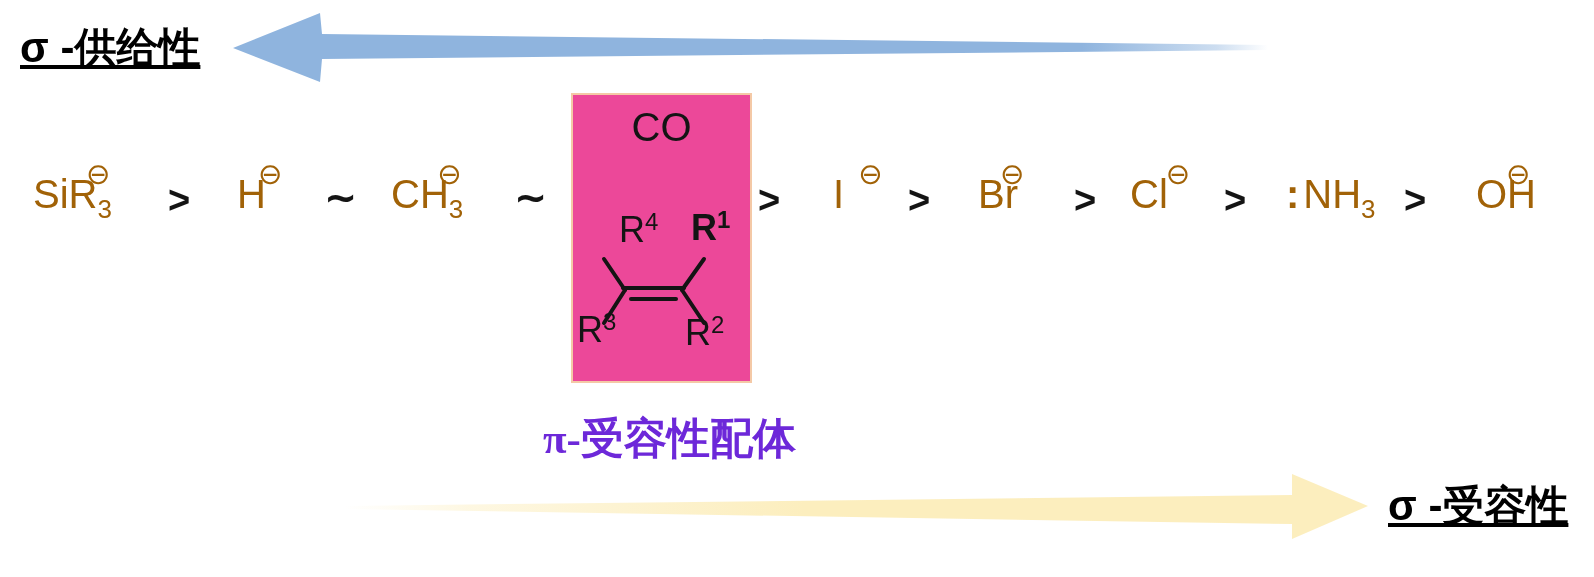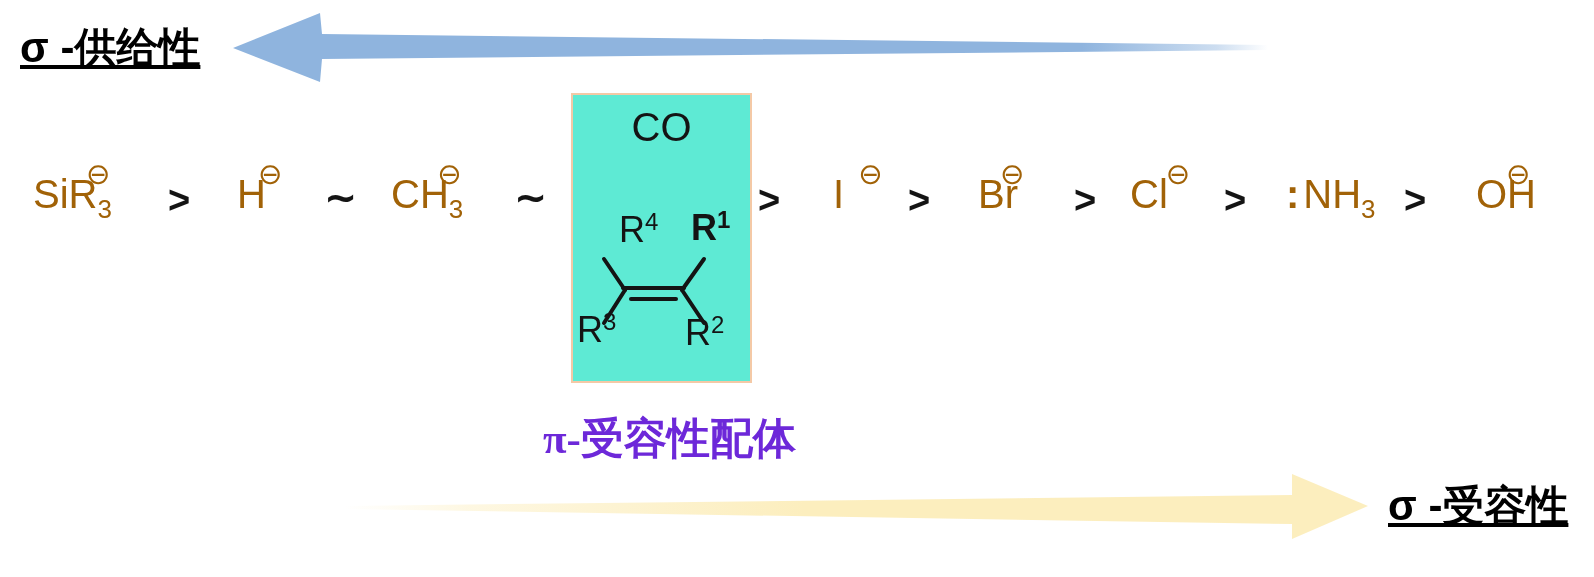--- a/index.html
+++ b/index.html
@@ -20,21 +20,21 @@
   .mI{margin-left:14px;}
   .mBr{margin-left:-18px;}
   .mCl{margin-left:-2px;}
   .mOH{margin-left:-30px;}
   .lone-pair{font-weight:900;margin-right:4px;}
   .sep-gt{position:absolute;top:179px;font-size:38px;font-weight:700;color:#141414;}
   .sep-sim{position:absolute;top:174px;font-size:40px;font-weight:700;color:#141414;font-family:"DejaVu Sans",sans-serif;}
   
   #pi-box{
     position:absolute;left:571px;top:93px;width:181px;height:290px;
-    border:2px solid #f4c9a6;background:#5eead4;box-sizing:border-box;
+    border:2px solid #f4c9a6;background:#ec4899;box-sizing:border-box;
   }
   #co-label{position:absolute;top:10px;left:0;right:0;text-align:center;font-size:40px;color:#141414;}
   .rlabel{position:absolute;font-size:36px;color:#141414;white-space:nowrap;}
   .rsup{font-size:24px;display:inline-block;transform:translateY(-12px);}
   #r4-label{left:8px;top:114px;margin-left:38px;}
   #r1-label{left:118px;top:112px;font-weight:bold;}
   #r3-label{left:4px;top:214px;}
   #r2-label{left:112px;top:217px;}
   #alkene-bonds{position:absolute;left:0;top:0;width:181px;height:290px;}
   

